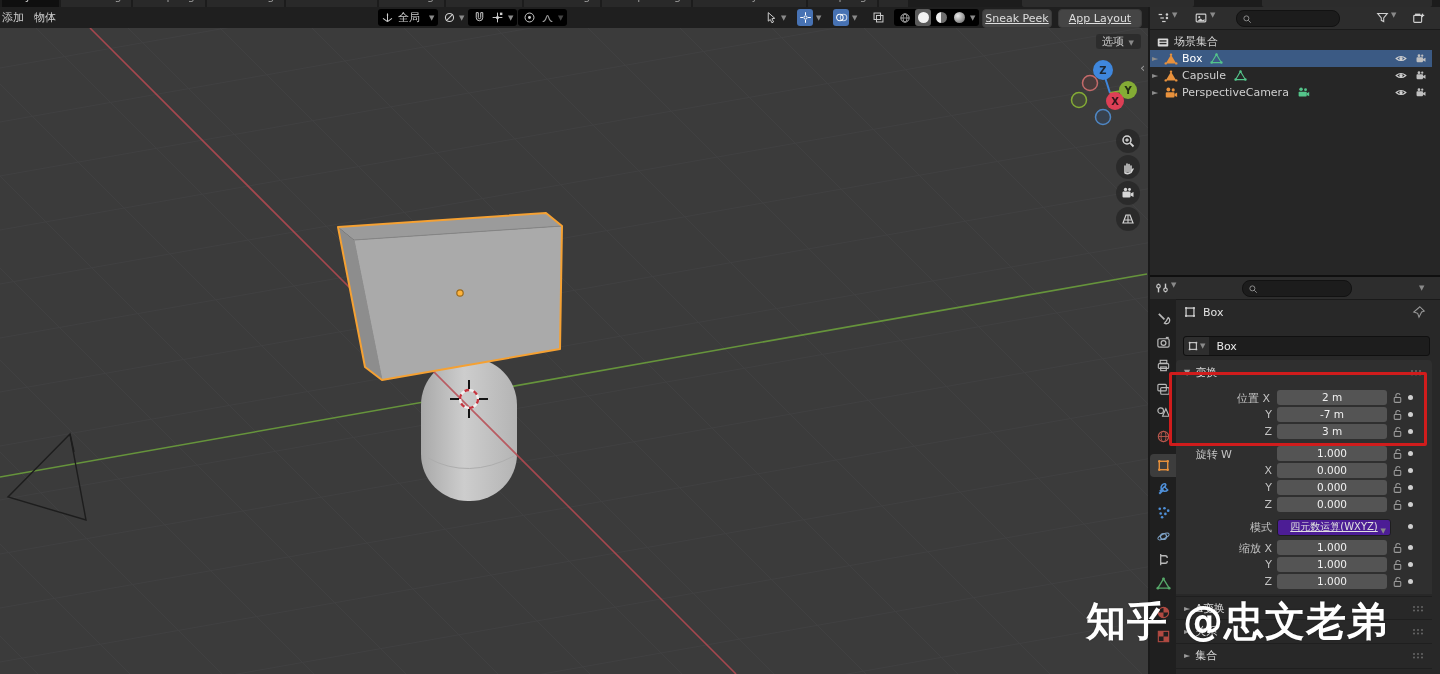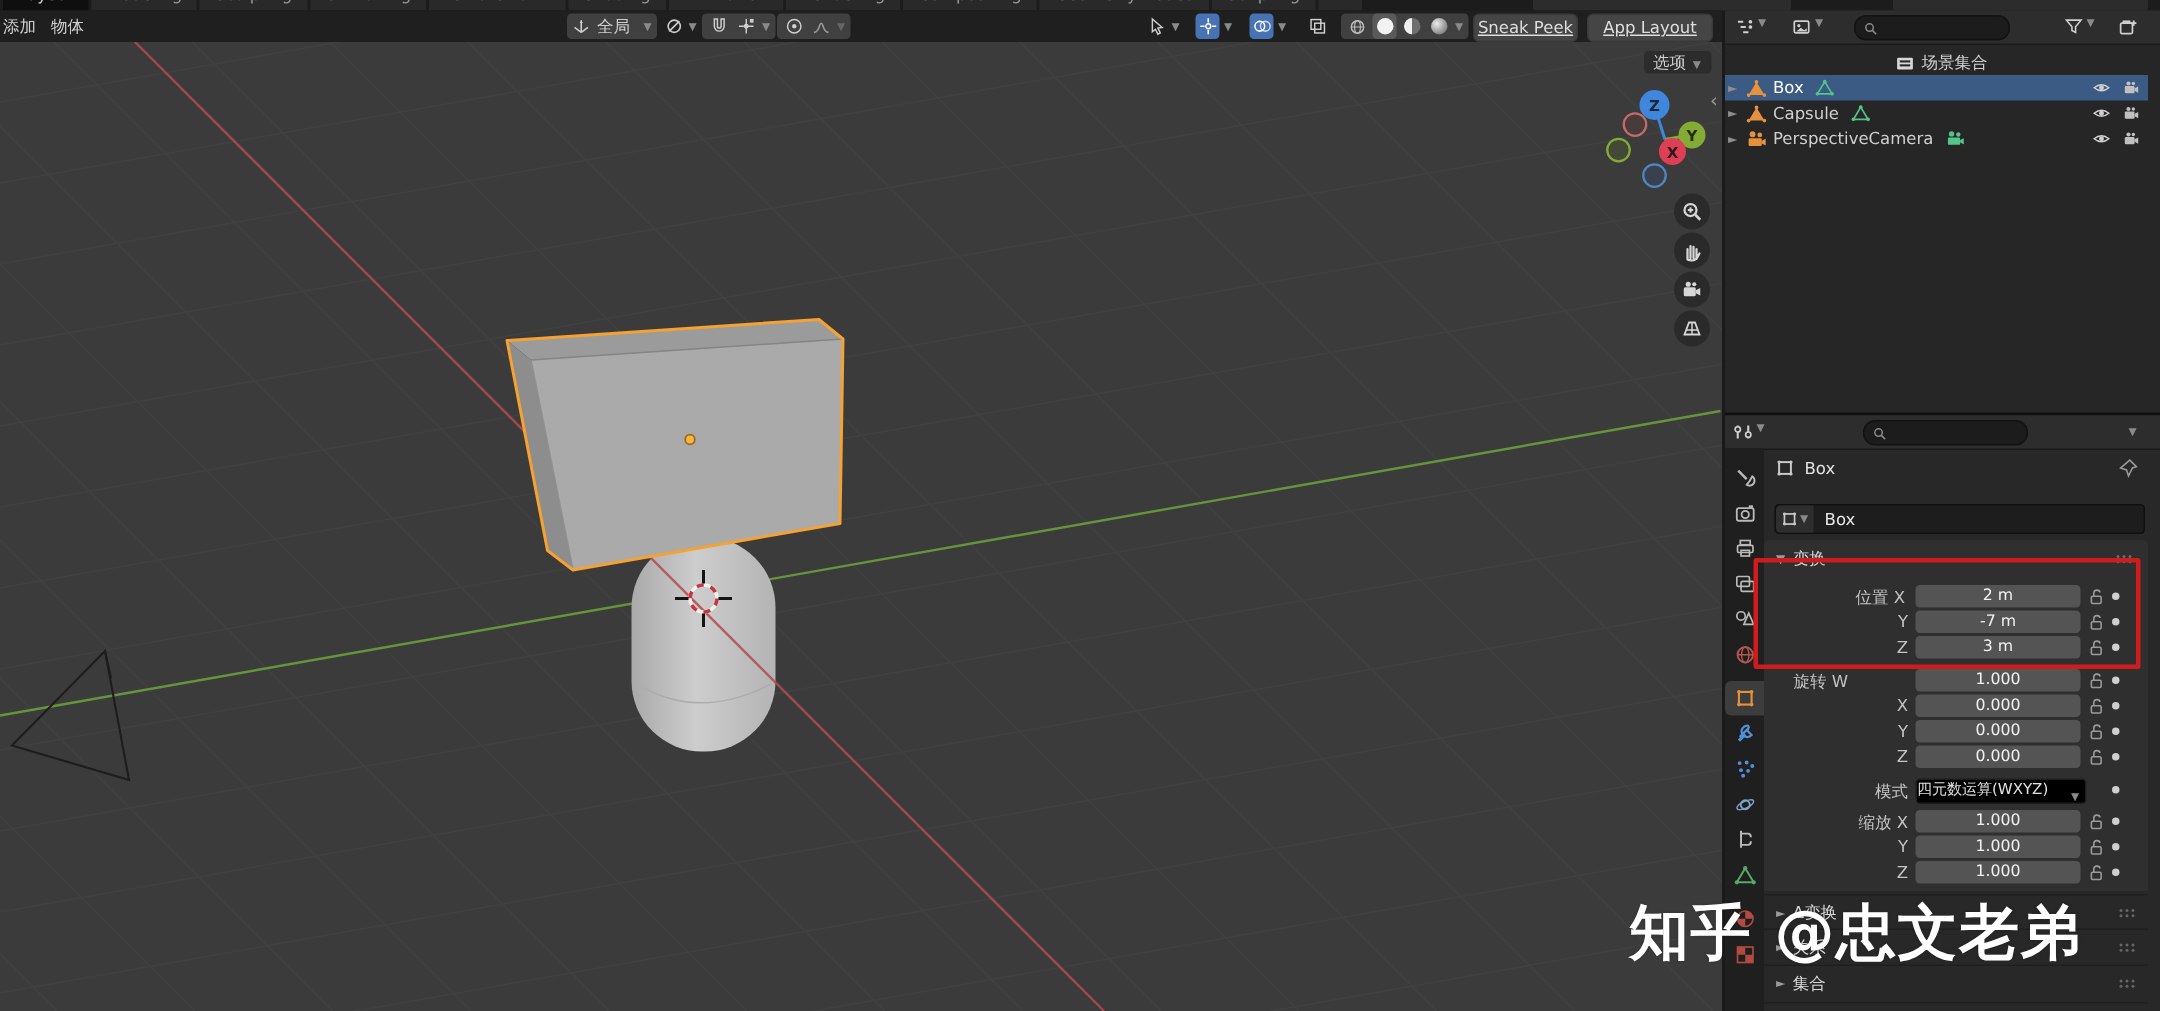--- a/index.html
+++ b/index.html
@@ -10,21 +10,21 @@
   
   #topbar{left:0;top:0;width:1440px;height:7px;background:#1c1c1c;overflow:hidden;}
   #tabstrip{position:absolute;left:0;top:-13px;display:flex;gap:2px;padding-left:2px;}
   .wtab{height:20px;line-height:20px;padding:0 10px;background:#292929;color:#9a9a9a;
         border-radius:3px 3px 0 0;font-size:11px;white-space:nowrap;}
   .wtab.active{background:#0f0f0f;color:#d5d5d5;}
   .topwidget{top:0;height:7px;background:#2c2c2c;border-radius:0 0 2px 2px;overflow:hidden;}
   
   #vp-header{left:0;top:7px;width:1148px;height:21px;background:#1f1f1f;border-bottom:4px solid #a3a3a3;}
   .menuitem{position:absolute;top:3px;height:15px;line-height:15px;color:#d0d0d0;padding:0 6px;cursor:default;}
-  .hgroup{position:absolute;top:2px;height:17px;display:flex;align-items:center;background:#404040;
+  .hgroup{position:absolute;top:2px;height:17px;display:flex;align-items:center;background:#000000;
           border-radius:3px;padding:0 3px;gap:2px;color:#cfcfcf;}
   .hbtn{display:flex;align-items:center;justify-content:center;height:17px;min-width:16px;border-radius:3px;}
   .hbtn.on{background:#4772b3;color:#fff;}
   .chev{color:#8a8a8a;font-size:7px;padding:0 1px;}
   .pushbtn{position:absolute;top:2px;height:17px;line-height:17px;background:#454545;border:1px solid #3a3a3a;
            border-radius:4px;color:#dedede;text-align:center;font-size:11px;text-decoration:underline;}
   #vp-canvas{left:0;top:28px;}
   #vp-options{left:1096px;top:34px;height:15px;line-height:15px;padding:0 6px;background:rgba(40,40,40,.75);
               border-radius:3px;color:#cfcfcf;}
   #sidebar-toggle{left:1140px;top:60px;color:#9a9a9a;font-size:13px;}
@@ -39,22 +39,22 @@
   .olright{position:absolute;display:flex;gap:6px;align-items:center;}
   
   #props{left:1150px;top:277px;width:290px;height:397px;background:#282828;}
   #prop-tabs{position:absolute;left:0;top:22px;width:26px;height:375px;background:#1f1f1f;}
   .ptab{position:absolute;left:0;width:26px;height:23px;display:flex;align-items:center;justify-content:center;}
   .ptab.active{background:#3d3d3d;border-radius:4px 0 0 4px;}
   #prop-header{position:absolute;left:0;top:0;width:290px;height:22px;background:#2d2d2d;border-bottom:1px solid #1a1a1a;}
   .plabel{position:absolute;text-align:right;color:#c3c3c3;}
   .pfield{position:absolute;height:15px;background:#545454;border-radius:3px;color:#f0f0f0;
           text-align:center;line-height:15px;font-size:10.5px;}
-  .pdrop{position:absolute;height:15px;background:#000000;border:1px solid #1e1e1e;border-radius:3px;color:#e0e0e0;
-         line-height:14px;font-size:10px;}
+  .pdrop{position:absolute;height:15px;background:#4c1d95;border:1px solid #1e1e1e;border-radius:3px;color:#e0e0e0;
+         text-align:center;line-height:14px;font-size:10px;text-decoration:underline;}
   .pdot{position:absolute;width:5px;height:5px;border-radius:50%;background:#cfcfcf;}
   .panelhdr{position:absolute;left:1176px;width:256px;height:17px;color:#d8d8d8;display:flex;align-items:center;gap:5px;
             padding-left:8px;box-sizing:border-box;}
   .panelhdr .caret{color:#9a9a9a;font-size:8px;}
   .pseparator{position:absolute;left:1176px;width:256px;height:1px;background:#1f1f1f;}
   .gripdots{position:absolute;width:12px;height:7px;opacity:.55;}
   #annotation{border:3px solid #d01c1c;border-radius:2px;pointer-events:none;z-index:40;}
   
   #watermark{left:1086px;top:594px;font-size:40px;font-weight:bold;color:#ffffff;z-index:60;
              text-shadow:0 0 2px rgba(0,0,0,.25);letter-spacing:1px;white-space:nowrap;}
@@ -528,21 +528,21 @@
         <svg width="13" height="13">
             <use href="#sy-funnel" color="#cfcfcf"></use>
           </svg>
         <span class="chev">▼</span>
       </span>
       <svg class="abs" style="left:262px;top:4px" width="14" height="14">
           <use href="#sy-newcoll" color="#cfcfcf"></use>
         </svg>
     </div>
     <div id="ol-tree">
-        <div class="olrow" style="top: 26px; justify-content: center;">
+        <div class="olrow" style="top: 26px;">
           <span style="width:2px"></span>
           <svg width="14" height="14" class="icon">
             <use href="#sy-collection" color="#d8d8d8"></use>
           </svg>
           <span>场景集合</span>
         </div>
         <div class="olrow sel" style="top: 43px;">
           <span class="olexp">►</span>
           <svg width="14" height="14" class="icon">
             <use href="#sy-meshtri" color="#e8913c"></use>

